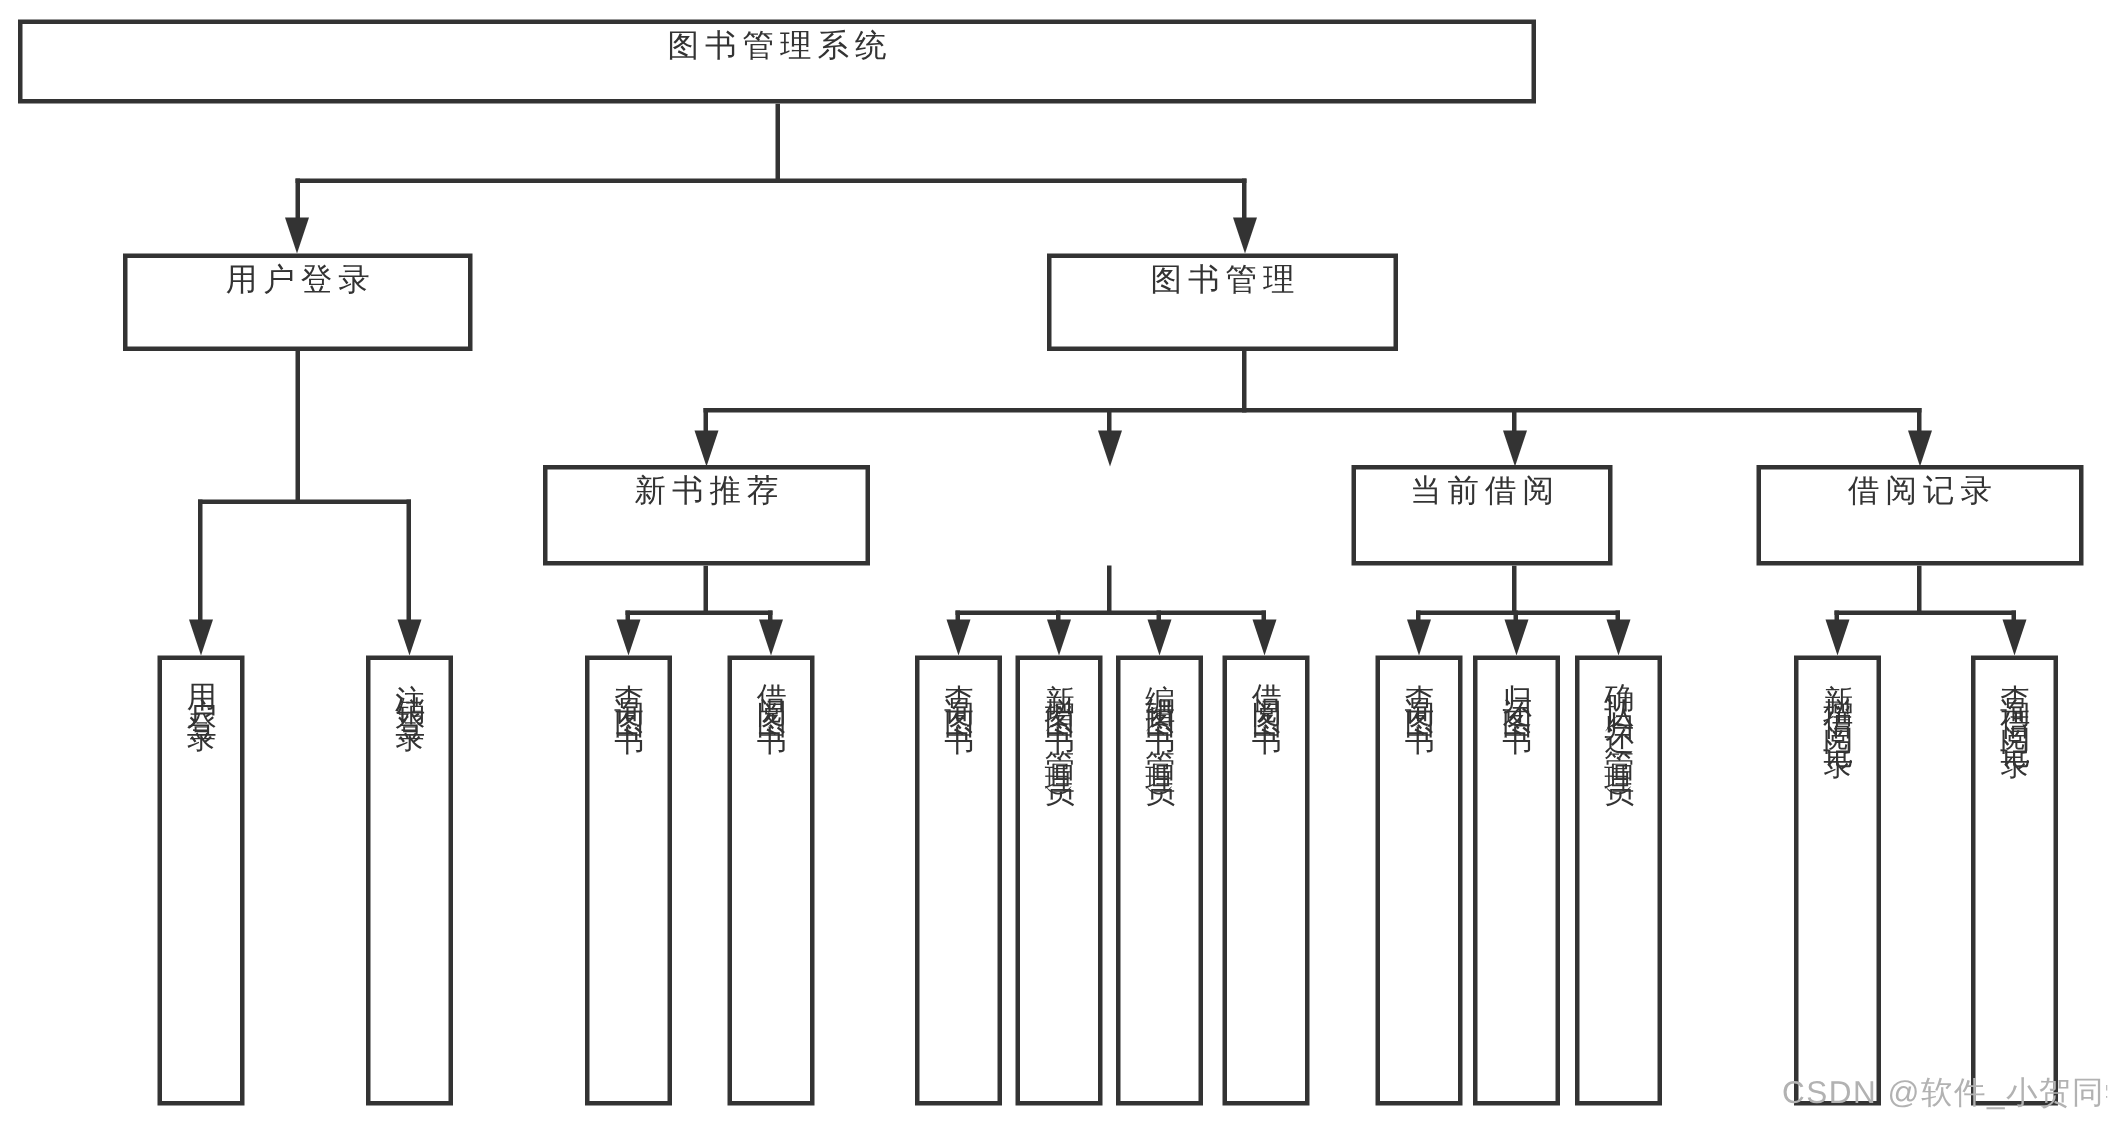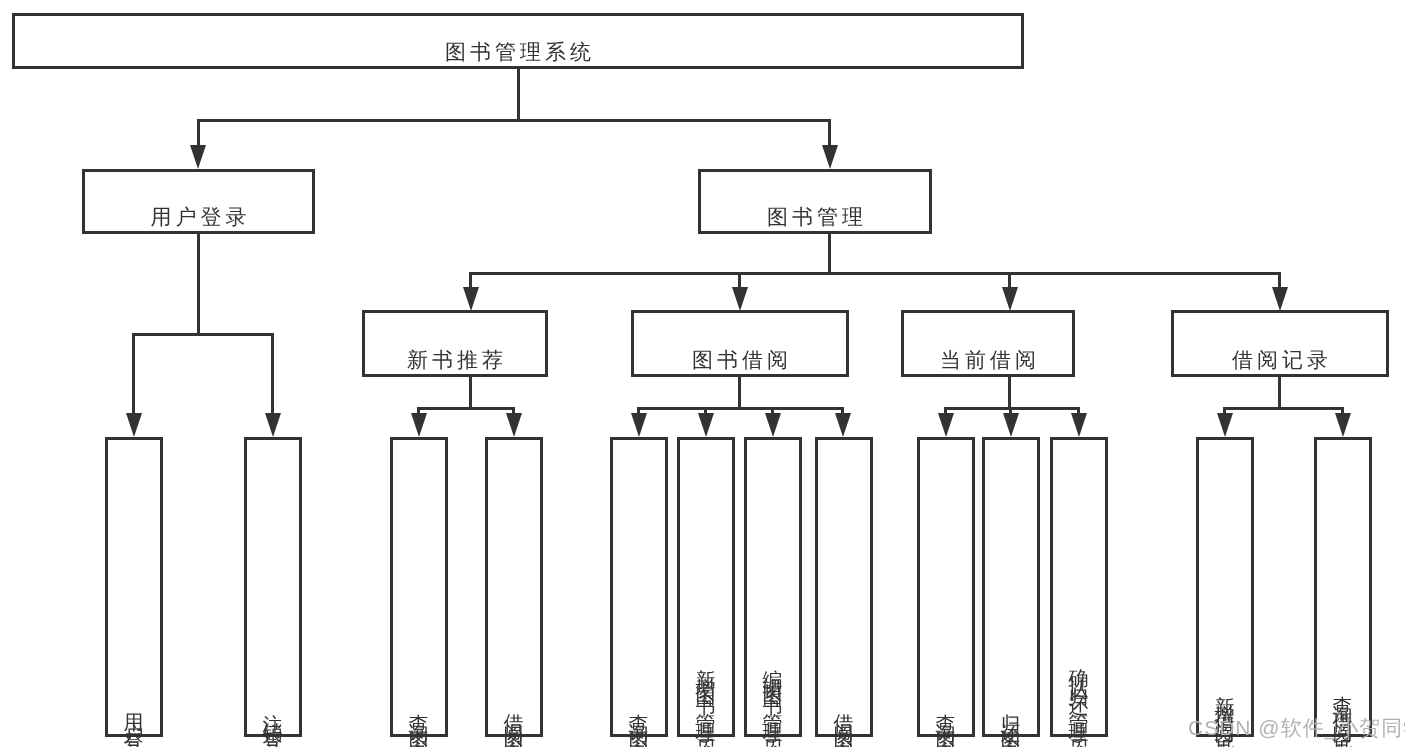--- a/index.html
+++ b/index.html
@@ -11,21 +11,21 @@
     background: #ffffff;
     font-family: "Liberation Sans", "DejaVu Sans", sans-serif;
     overflow: hidden;
   }
   
   .node {
     position: absolute;
     background: #ffffff;
     border: 3px solid #333333;
     display: flex;
-    align-items: flex-end;
+    align-items: flex-start;
     justify-content: center;
     color: #333333;
   }
   .hnode span {
     font-size: 21px;
     letter-spacing: 4px;
     padding-left: 4px; 
     white-space: nowrap;
   }
   .leaf {
@@ -133,25 +133,22 @@
     <span>图书管理系统</span>
   </div>
 
   <div class="node hnode" style="left:82px;top:169px;width:233px;height:65px">
     <span>用户登录</span>
   </div>
   <div class="node hnode" style="left:698px;top:169px;width:234px;height:65px">
     <span>图书管理</span>
   </div>
 
-  <div class="node hnode" style="left:362px;top:310px;width:186px;height:67px">
+  <div class="node hnode" style="left:362px;top:310px;width:218px;height:67px">
     <span>新书推荐</span>
-  </div>
-  <div class="node hnode" style="left:631px;top:310px;width:218px;height:67px">
-    <span>图书借阅</span>
   </div>
   <div class="node hnode" style="left:901px;top:310px;width:174px;height:67px">
     <span>当前借阅</span>
   </div>
   <div class="node hnode" style="left:1171px;top:310px;width:218px;height:67px">
     <span>借阅记录</span>
   </div>
 
   <div class="node leaf" style="left:105px">
     <span>用户登录</span>

